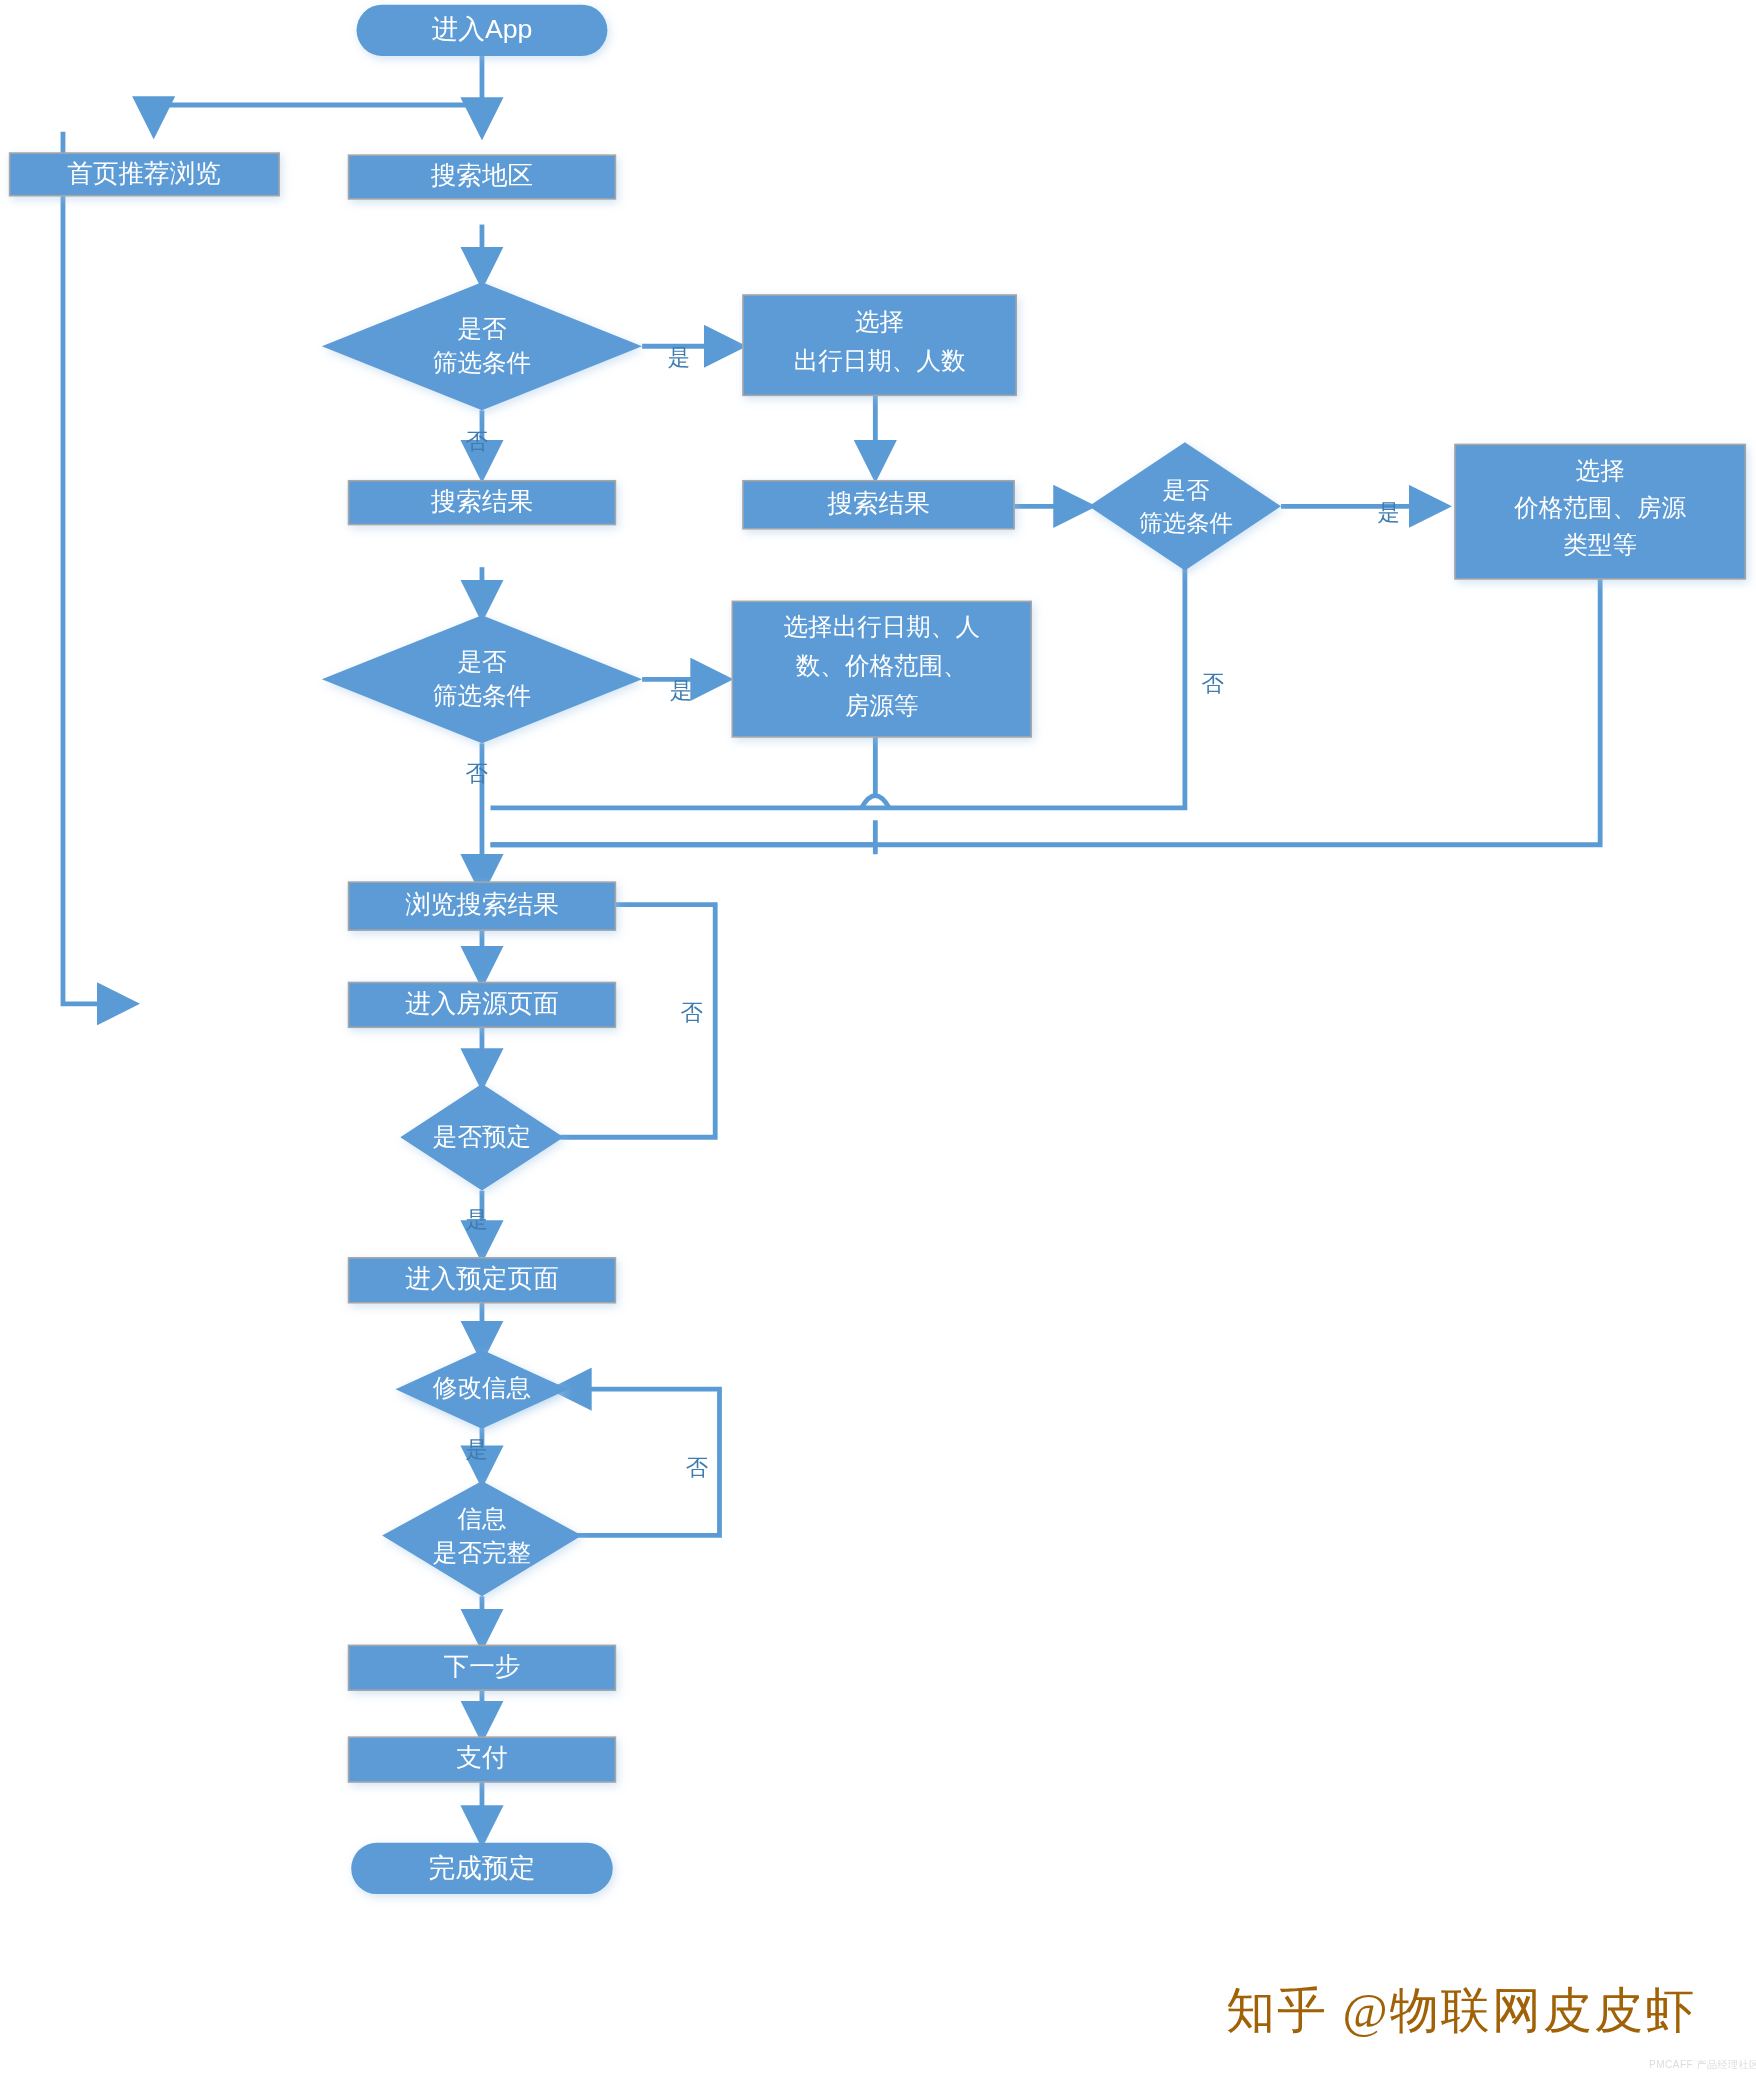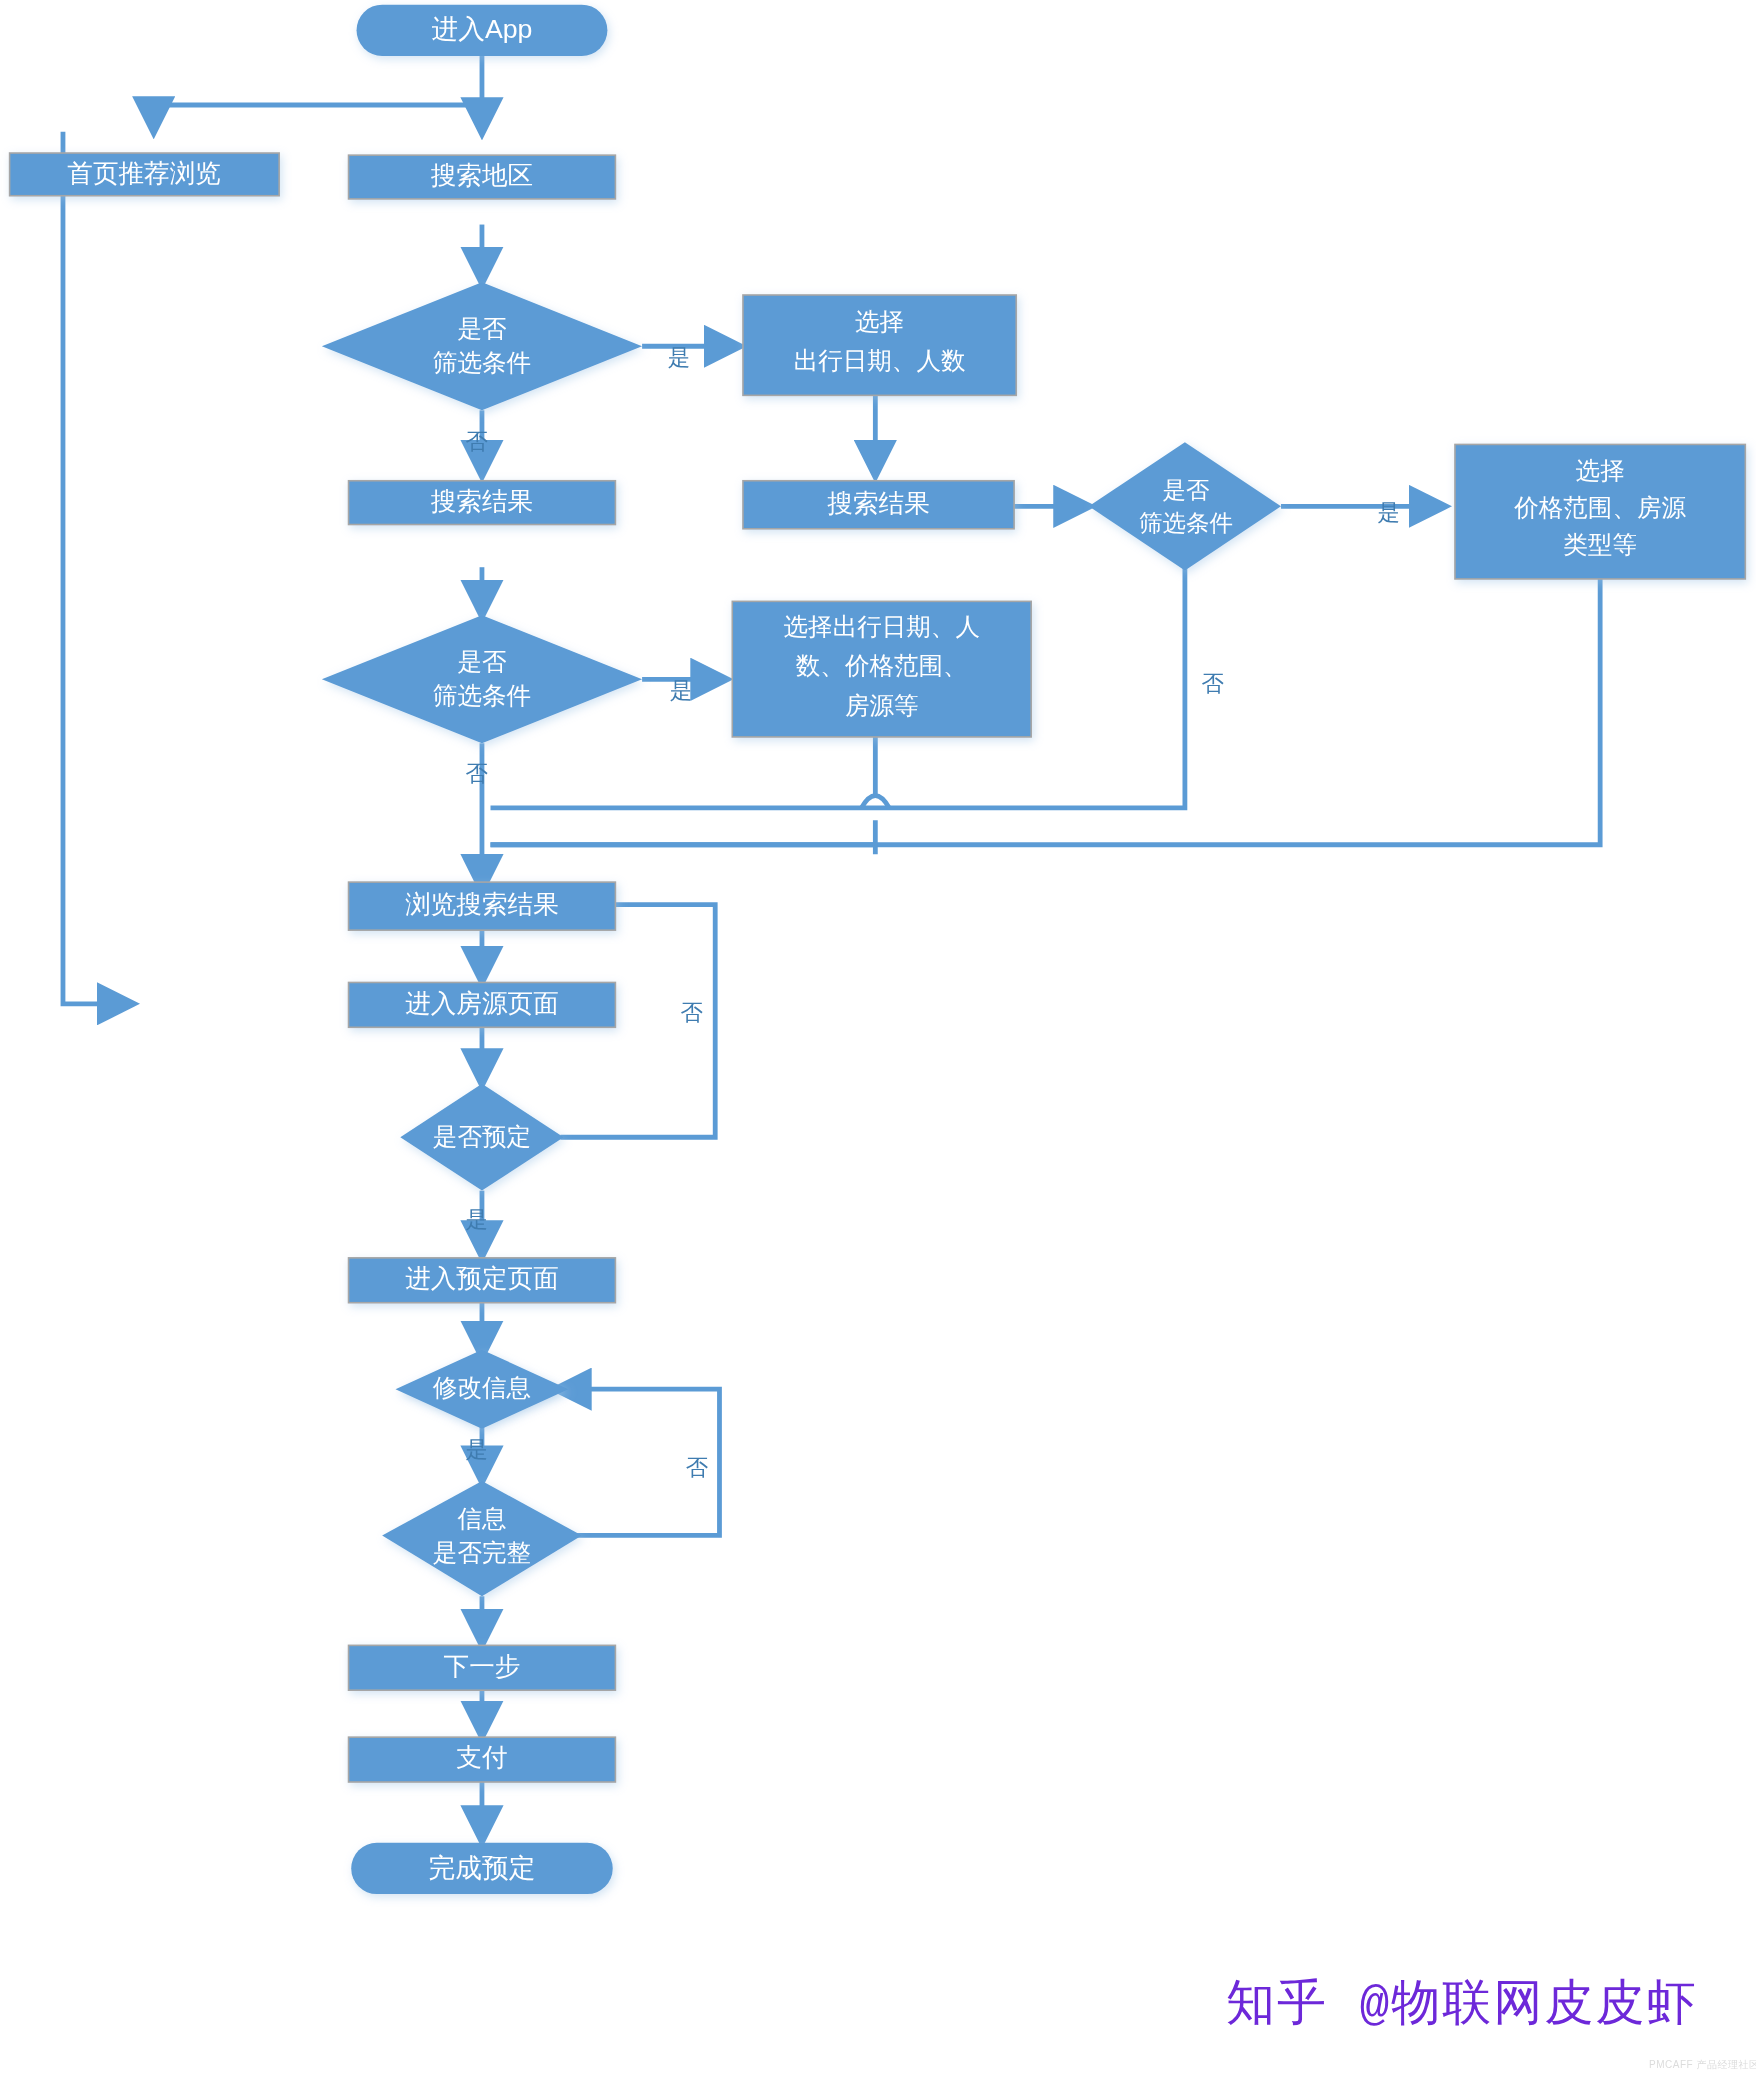--- a/index.html
+++ b/index.html
@@ -1,21 +1,21 @@
 <!DOCTYPE html>
 <html style="font-size:8.5px"><head>
 <meta charset="utf-8">
 <style>
   html,body{margin:0;padding:0;background:#ffffff;}
   body{width:1756px;height:2077px;font-family:"Liberation Sans","DejaVu Sans",sans-serif;overflow:hidden;}
   #stage{position:relative;width:1756px;height:2077px;background:#fff;}
   svg#flow{position:absolute;left:0;top:0;width:1756px;height:2077px;display:block;}
   .nodeText{fill:#ffffff;font-family:"Liberation Sans","DejaVu Sans",sans-serif;text-anchor:middle;dominant-baseline:middle;}
   .edgeLabel{fill:#3f7cb0;font-family:"Liberation Sans","DejaVu Sans",sans-serif;text-anchor:middle;dominant-baseline:middle;font-size:42px;}
-  .wm{position:absolute;color:#6d28d9;font-size:49px;letter-spacing:2.1px;font-family:Liberation Mono, monospace;white-space:nowrap;}
+  .wm{position:absolute;color:#a16207;font-size:49px;letter-spacing:2.1px;font-family:Liberation Serif, serif;white-space:nowrap;margin-top:8px;}
   .wm2{position:absolute;color:#dcdcdc;font-size:10px;letter-spacing:0.5px;font-family:"Liberation Sans","DejaVu Sans",sans-serif;white-space:nowrap;}
 </style>
 </head>
 <body>
 
 <div id="stage">
 
   <svg id="flow" viewBox="0 0 3290 3890">
     <defs>
       <marker id="ah" markerWidth="9" markerHeight="9" refX="7.4" refY="4.5" orient="auto" markerUnits="strokeWidth">

